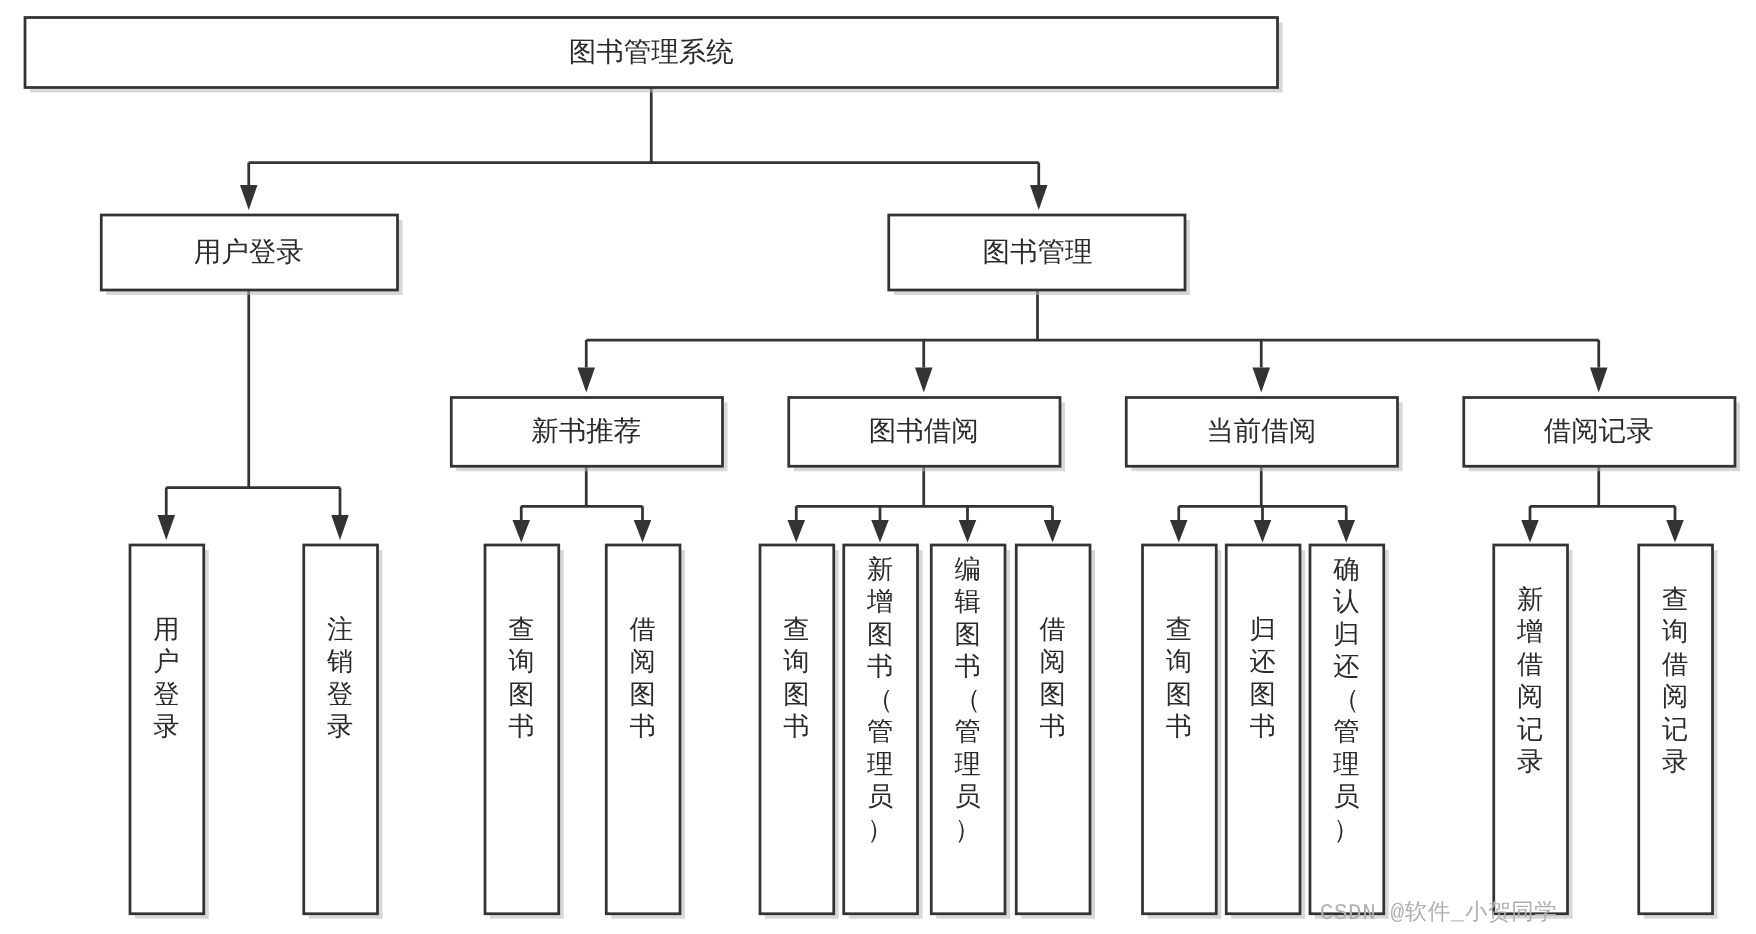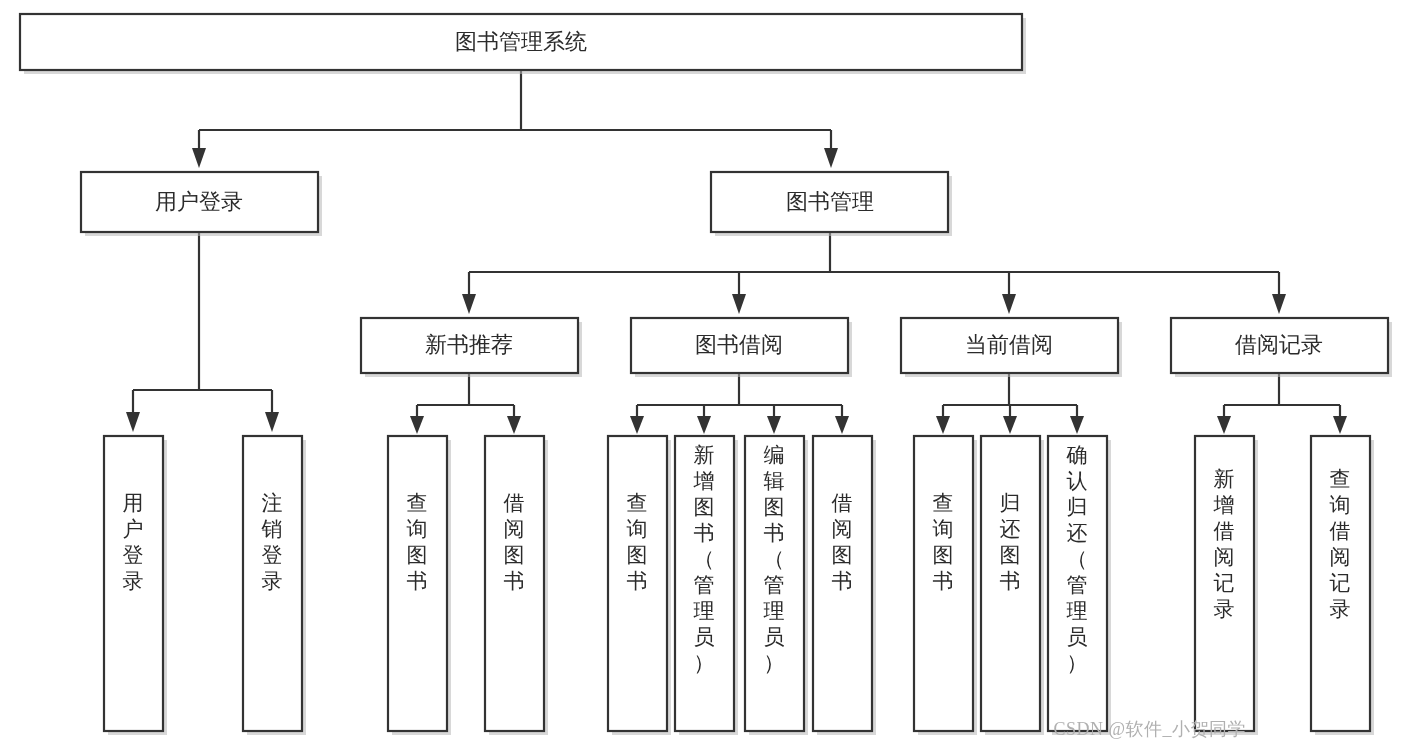--- a/index.html
+++ b/index.html
@@ -57,21 +57,21 @@
   .leaf-label {
     fill: #2b2b2b;
     font-family: "DejaVu Sans", "Liberation Sans", sans-serif;
     font-size: 21px;
     text-anchor: middle;
   }
   .watermark-text {
     position: absolute;
     right: 8px;
     bottom: 6px;
-    font-family: Liberation Serif, serif;
+    font-family: Liberation Mono, monospace;
     font-size: 18px;
     color: #b0b0b0;
     white-space: nowrap;
     pointer-events: none;
     letter-spacing: .5px;
   }
 </style>
 </head>
 <body>
 

